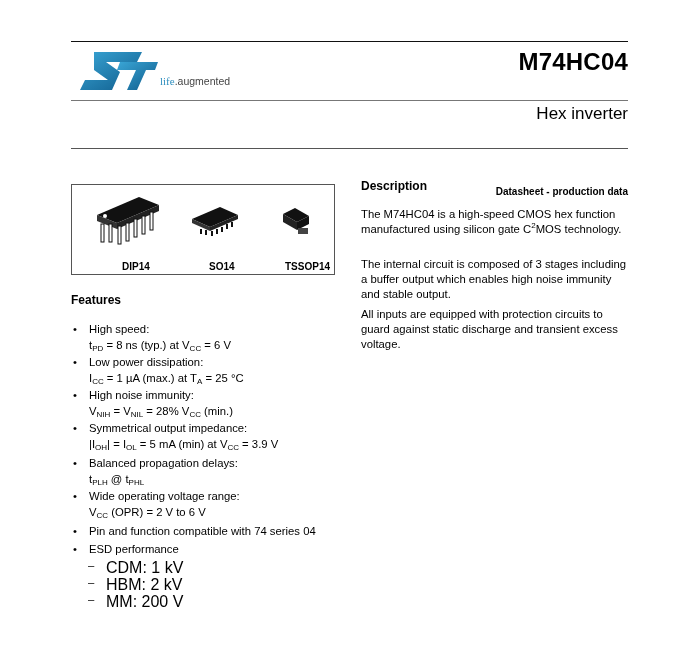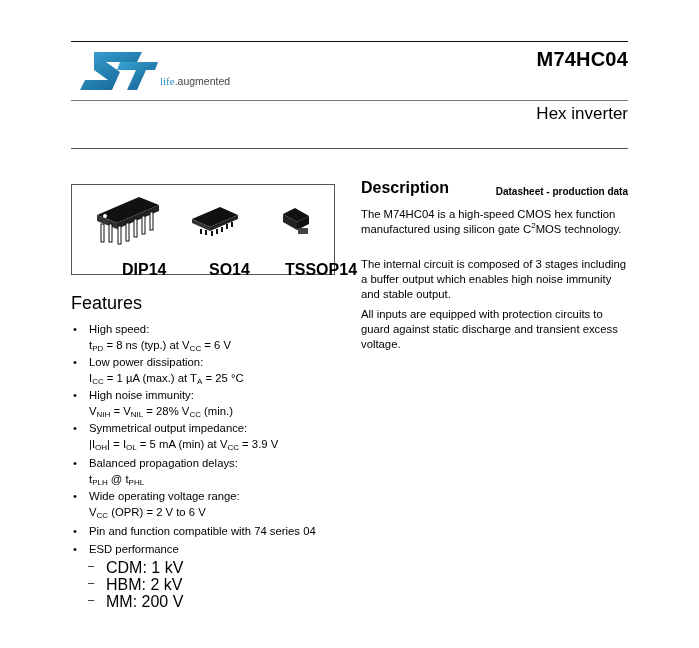--- a/index.html
+++ b/index.html
@@ -4,33 +4,33 @@
   <style>
     html, body { margin:0; padding:0; background:#ffffff; }
     body { width:699px; height:648px; position:relative; overflow:hidden;
            font-family:"Liberation Sans", sans-serif; color:#000; }
     .abs { position:absolute; }
     .rule { position:absolute; height:0; }
     .r-top { left:71px; width:557px; top:41px; border-top:1px solid #111; }
     .r-logo { left:71px; width:557px; top:100px; border-top:1.5px solid #777; }
     .r-ds { left:71px; width:557px; top:148px; border-top:1.5px solid #555; }
 
-    #part-title { right:71px; top:48px; font-size:20px; font-weight:bold; letter-spacing:0.2px; }
+    #part-title { right:71px; top:48px; font-size:24px; font-weight:bold; letter-spacing:0.2px; }
     #subtitle { right:71px; top:104px; font-size:17px; }
     #ds-label { right:71px; top:152px; font-size:10px; font-weight:bold;margin-top:34px; }
 
     #logo { left:80px; top:50px; width:240px; height:42px; }
     #tagline { left:160px; top:75px; font-size:10.5px; color:#444; }
     #tagline .life { color:#2f8fbf; font-family:"Liberation Serif", serif; font-size:11px; }
 
     #pkg-box { left:71px; top:184px; width:264px; height:91px; border:1px solid #555; box-sizing:border-box; }
-    .pkg-label { position:absolute; top:261px; font-size:16px; font-weight:bold;padding-left:8px; }
+    .pkg-label { position:absolute; top:261px; font-size:10px; font-weight:bold;padding-left:8px; }
 
-    #features-h { left:71px; top:293px; font-size:18px; font-weight:normal; }
-    #desc-h { left:361px; top:179px; font-size:16px; font-weight:bold; }
+    #features-h { left:71px; top:293px; font-size:12px; font-weight:bold; }
+    #desc-h { left:361px; top:179px; font-size:12px; font-weight:bold; }
 
     .feat { position:absolute; left:71px; font-size:11.3px; line-height:15.5px; }
     .feat .bullet { position:absolute; left:2px; top:0; }
     .feat .t { position:absolute; left:18px; white-space:nowrap; }
     sub { font-size:8px; vertical-align:-2px; line-height:0; }
     sup { font-size:8px; vertical-align:5px; line-height:0; }
     .dash { position:absolute; left:88px; font-size:11.3px; }
     .subitem { position:absolute; left:106px; font-size:16px; white-space:nowrap; }
 
     .desc-p { position:absolute; left:361px; width:270px; font-size:11.3px; line-height:15px; }

